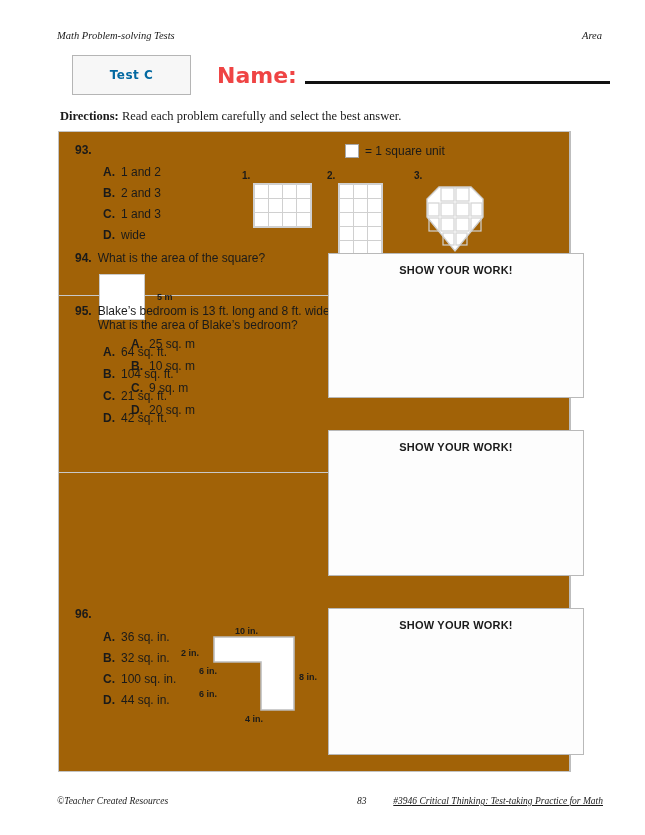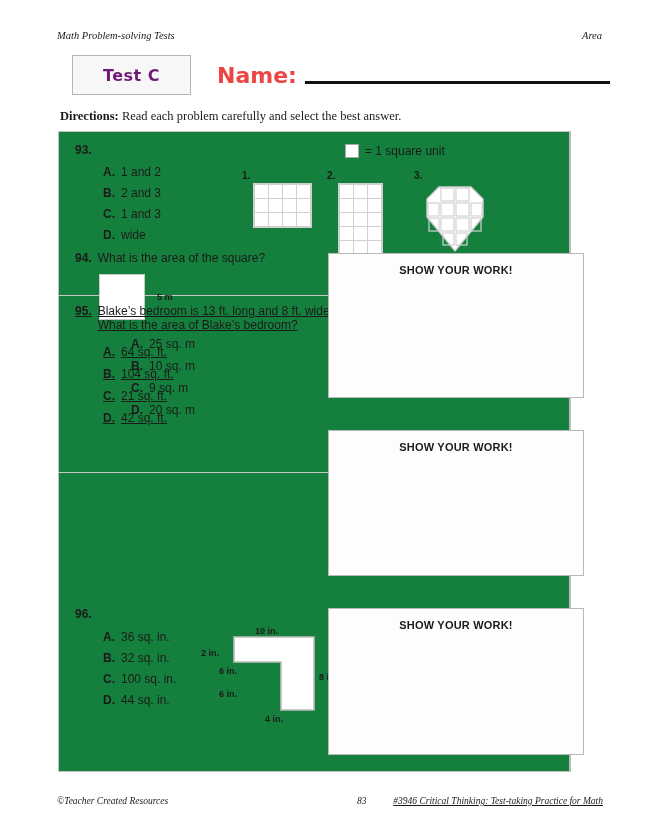--- a/index.html
+++ b/index.html
@@ -43,23 +43,23 @@
     height: 38px;
     border: 1px solid #b5b5b5;
     background: #f7f7f7;
     display: flex;
     align-items: center;
     justify-content: center;
   }
   .testbox-label {
     font-family: "DejaVu Sans", sans-serif;
     font-weight: bold;
-    font-size: 16px;
+    font-size: 12px;
     letter-spacing: 0.5px;
-    color: #701a75;
+    color: #0369a1;
   }
   .name-label {
     font-family: "DejaVu Sans", sans-serif;
     font-weight: bold;
     font-size: 22px;
     margin-left: 26px;
     color: #ef4444;
   }
   .name-line {
     width: 305px;
@@ -79,21 +79,21 @@
   }
   .directions b { font-weight: bold; }
 
   
   .panel {
     position: absolute;
     left: 58px;
     top: 131px;
     width: 510px;
     height: 639px;
-    background: #15803d;
+    background: #a16207;
     border: 1px solid #c3c3c3;
     border-right: 2px solid #bdbdbd;
   }
   .divider {
     position: absolute;
     left: 0;
     width: 510px;
     height: 0;
     border-top: 1px solid #c8c8c8;
   }
@@ -359,21 +359,21 @@
     <div class="choice">
       <span class="ltr">C.</span>
       <span>9 sq. m</span>
     </div>
     <div class="choice">
       <span class="ltr">D.</span>
       <span>20 sq. m</span>
     </div>
   </div>
 
-  <div class="qblock" style="left:16px; top:172px; width:262px;text-decoration:underline;">
+  <div class="qblock" style="left:16px; top:172px; width:262px;">
     <div class="qhead">
       <span class="qnum">95.</span>
       <span class="qtext">Blake’s bedroom is 13 ft. long and 8 ft. wide.  What is the area of Blake’s bedroom?</span>
     </div>
     <div class="choices wide" style="margin-top:9px;">
       <div class="choice" style="line-height:22px;">
         <span class="ltr">A.</span>
         <span>64 sq. ft.</span>
       </div>
       <div class="choice" style="line-height:22px;">
@@ -408,21 +408,21 @@
         <span class="ltr">C.</span>
         <span>100 sq. in.</span>
       </div>
       <div class="choice">
         <span class="ltr">D.</span>
         <span>44 sq. in.</span>
       </div>
     </div>
   </div>
 
-  <div class="lfig" style="left:144px; top:494px; width:160px; height:96px;text-align:center;">
+  <div class="lfig" style="left:124px; top:494px; width:160px; height:96px;text-align:center;">
     <svg width="90" height="82" viewBox="0 0 90 82" style="position:absolute; left:30px; top:10px;">
       <polygon points="1,1 81,1 81,74 48,74 48,26 1,26" fill="#ffffff" stroke="#bdbdbd" stroke-width="1.6"></polygon>
     </svg>
     <span class="dim" style="left:52px; top:0px;">10 in.</span>
     <span class="dim" style="left:-2px; top:22px;">2 in.</span>
     <span class="dim" style="left:16px; top:40px;">6 in.</span>
     <span class="dim" style="left:16px; top:63px;">6 in.</span>
     <span class="dim" style="left:116px;top:46px;">8 in.</span>
     <span class="dim" style="left:62px; top:88px;">4 in.</span>
   </div>

